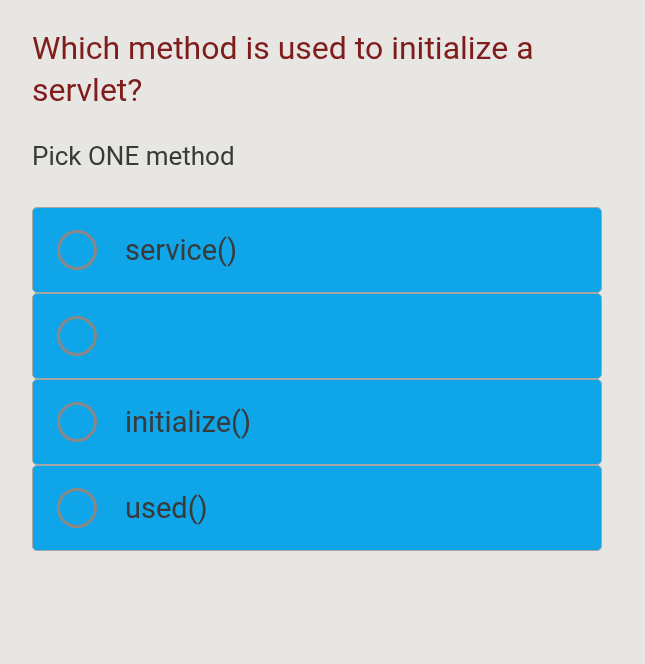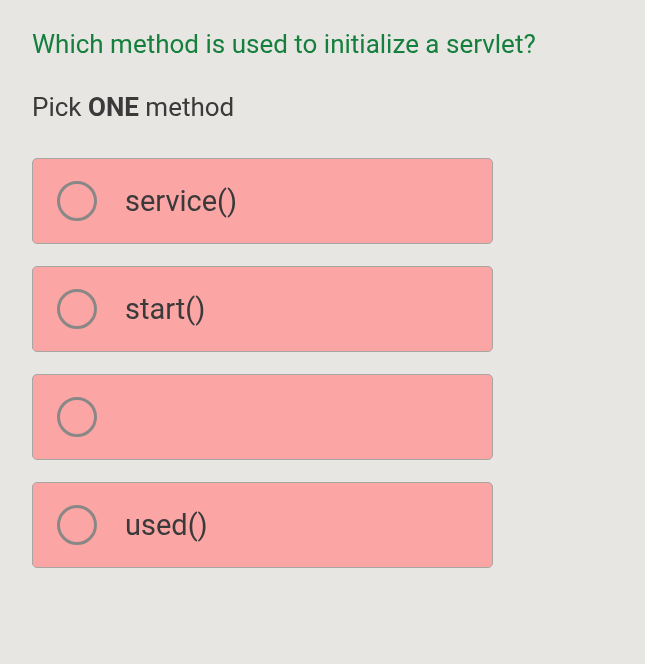--- a/index.html
+++ b/index.html
@@ -9,44 +9,43 @@
     }
     body {
       width: 645px;
       height: 664px;
       background: #e8e6e3;
       font-family: -apple-system, BlinkMacSystemFont, 'Segoe UI', Roboto, sans-serif;
       padding: 28px 0 0 32px;
       color: #3a3a3a;
     }
     .question-text {
-      font-size: 26px;
+      font-size: 32px;
       font-weight: 400;
-      color: #15803d;
+      color: #7f1d1d;
       margin-bottom: 30px;
       line-height: 1.3;
     }
     .instruction {
       font-size: 26px;
       color: #3a3a3a;
       margin-bottom: 36px;
     }
     .instruction .bold {
-      font-weight: 700;
+      font-weight: 400;
       text-align: right;
     }
     .option {
       display: flex;
       align-items: center;
       border: 1px solid #a8a6a3;
       border-radius: 5px;
-      background: #fca5a5;
+      background: #0ea5e9;
       padding: 22px 24px;
-      margin-bottom: 22px;
-      width: 461px;
+      width: 570px;
       cursor: pointer;
     }
     .radio {
       width: 40px;
       height: 40px;
       border: 3px solid #8a8886;
       border-radius: 50%;
       background: transparent;
       flex-shrink: 0;
       margin-right: 28px;
@@ -66,23 +65,23 @@
   <span>Pick </span><span class="bold">ONE</span><span> method</span>
 </div>
 
 <div class="option">
   <div class="radio"></div>
   <div class="option-label">service()</div>
 </div>
 
 <div class="option">
   <div class="radio"></div>
-  <div class="option-label">start()</div>
 </div>
 
 <div class="option">
   <div class="radio"></div>
+  <div class="option-label">initialize()</div>
 </div>
 
 <div class="option">
   <div class="radio"></div>
   <div class="option-label">used()</div>
 </div>
 
 </body></html>

